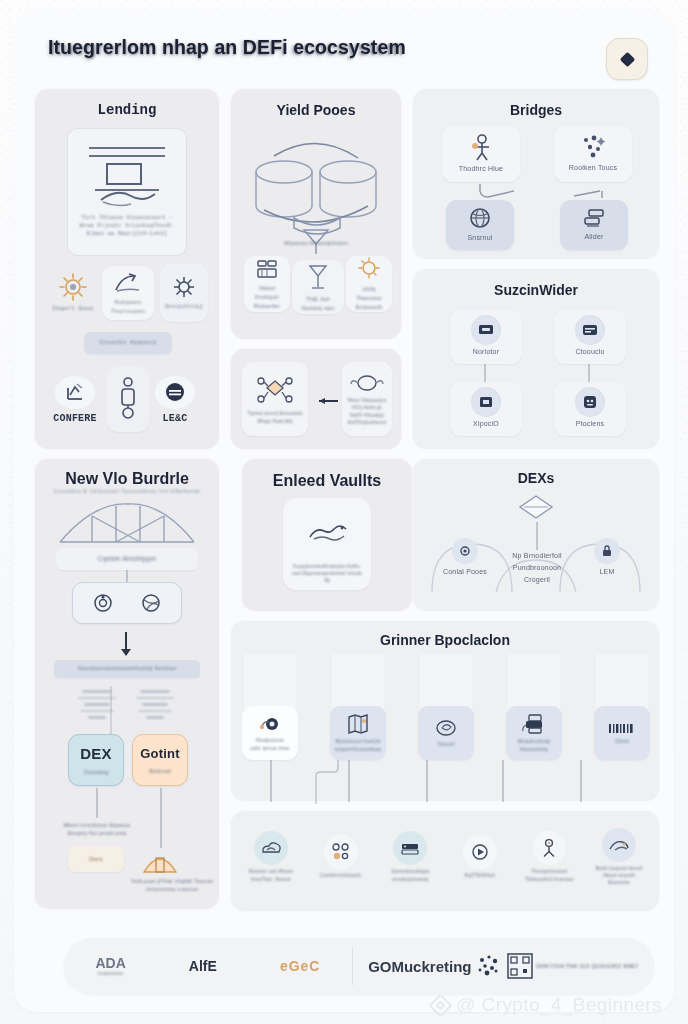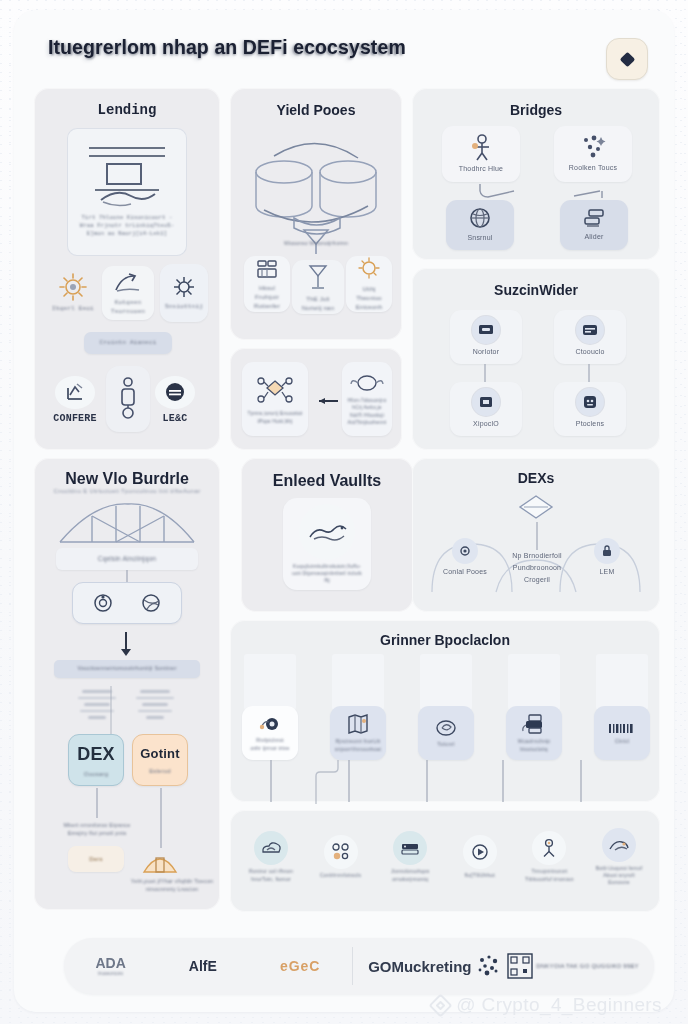--- a/index.html
+++ b/index.html
@@ -541,21 +541,21 @@
     <div style="position:absolute; left:100px; top:228px; width:42px;">
       <div class="bt" style="height:2.5px; margin:4px 6px;"></div>
       <div class="bt t" style="height:2.5px; margin:4px 2px;"></div>
       <div class="bt" style="height:2.5px; margin:4px 8px;"></div>
       <div class="bt t" style="height:2.5px; margin:4px 4px;"></div>
       <div class="bt" style="height:2.5px; margin:4px 12px;"></div>
     </div>
     <div class="conn connv" style="left:76px; top:228px; height:48px; opacity:.35;"></div>
 
     <div class="chip" style="left:34px; top:276px; width:56px; height:52px; background:#cfe3ea; border:1px solid #a9c7d4; border-radius:11px;">
-      <div class="lbl strong" style="font-size:18px; color:#24303f; filter:blur(.7px);">DEX</div>
+      <div class="lbl strong" style="font-size:15px; color:#24303f; filter:blur(.7px);">DEX</div>
       <div class="lbl" style="filter:blur(1px);">Ooosarg</div>
     </div>
 
     <div class="chip" style="left:98px; top:276px; width:56px; height:52px; background:#fbe3cc; border:1px solid #e8c39a; border-radius:11px;">
       <div class="lbl strong" style="font-size:13px; color:#1f2737; filter:blur(.35px);">Gotint</div>
       <div class="lbl" style="filter:blur(1px);">Eslerod</div>
     </div>
 
     <div class="conn connv" style="left:62px; top:330px; height:30px;"></div>
     <div class="conn connv" style="left:126px; top:330px; height:60px;"></div>

